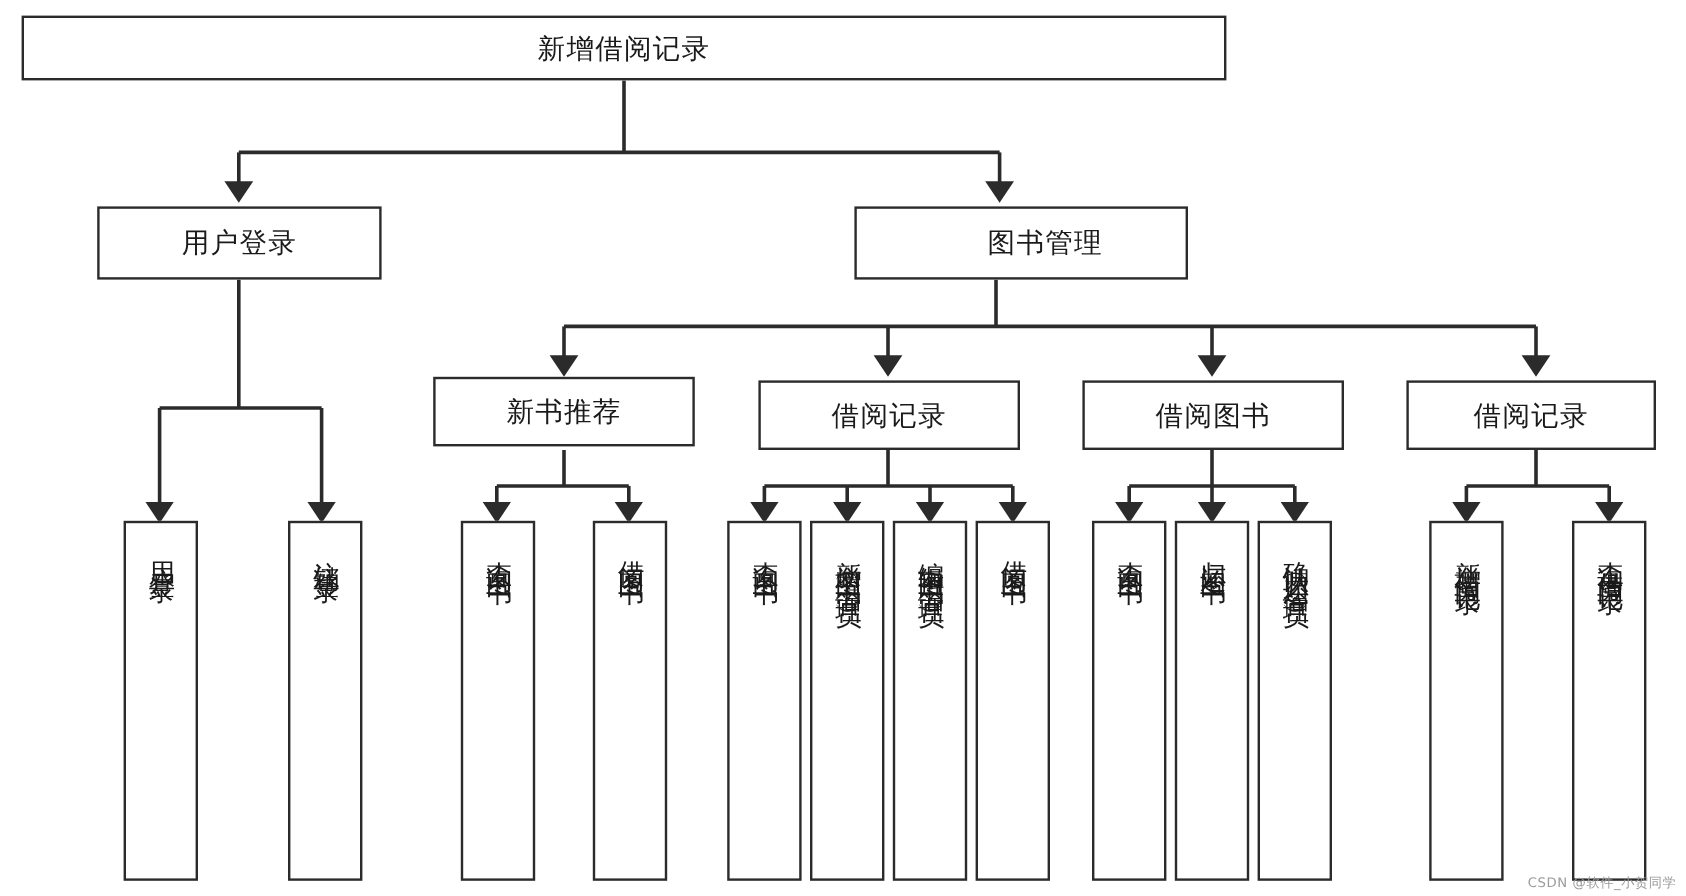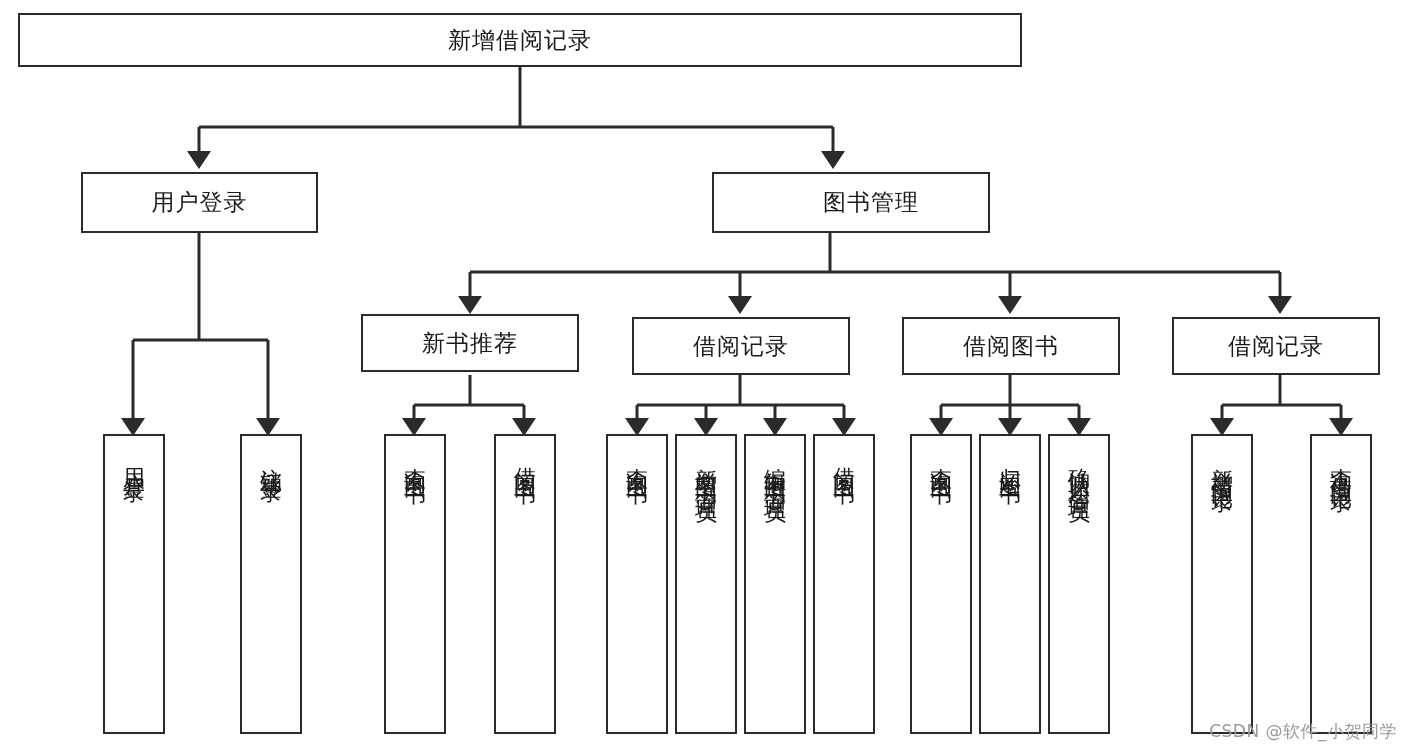--- a/index.html
+++ b/index.html
@@ -47,21 +47,21 @@
     writing-mode: vertical-rl;
     text-orientation: upright;
     letter-spacing: 5px;
     line-height: 1;
     white-space: nowrap;
   }
   .watermark {
     position: absolute;
     right: 8px;
     bottom: 4px;
-    font-size: 17px;
+    font-size: 11px;
     color: #9a9a9a;
     letter-spacing: 0.5px;
     white-space: nowrap;
     margin-left: 28px;
   }
 </style>
 </head>
 <body>
 
 <div id="canvas">

